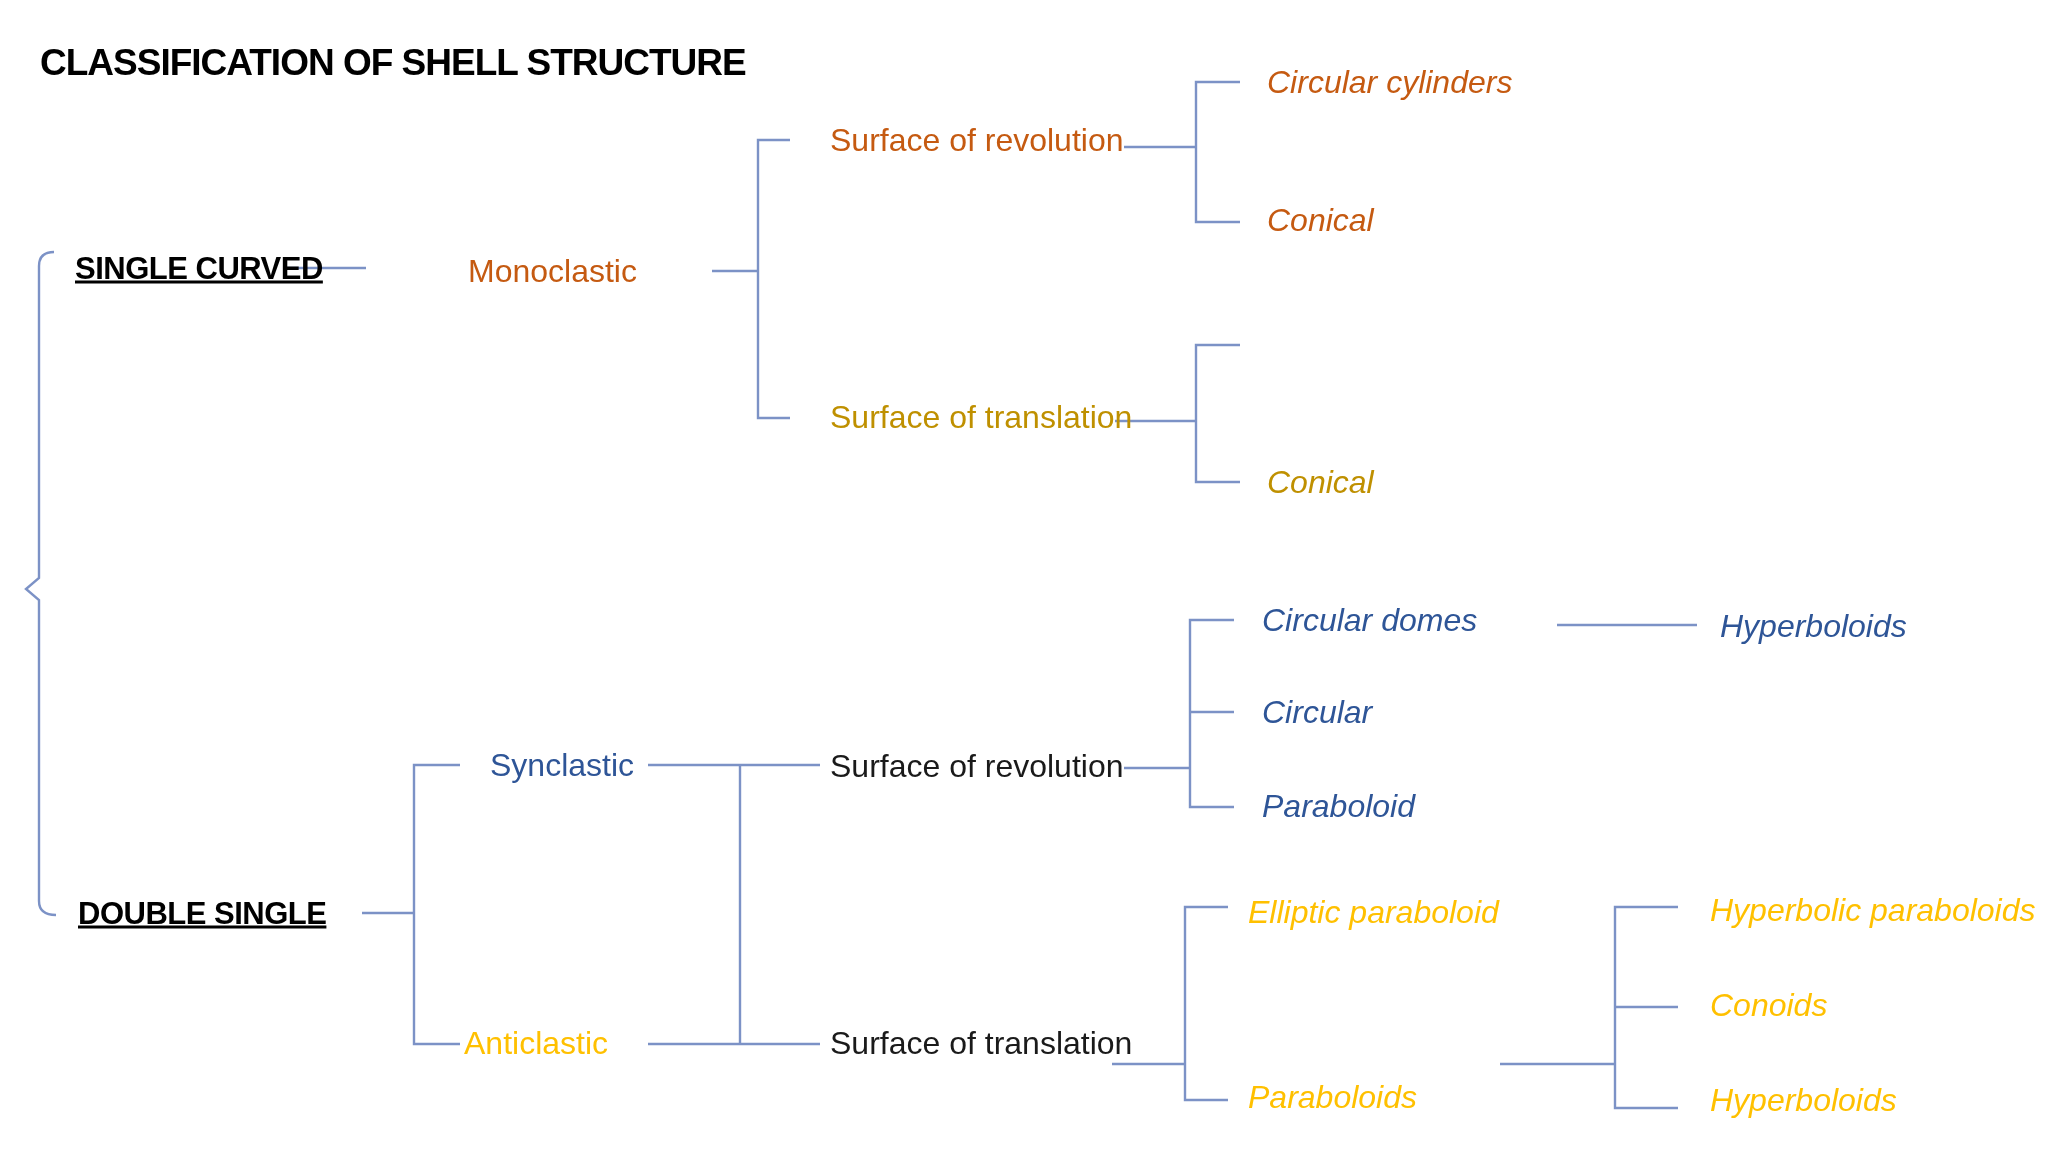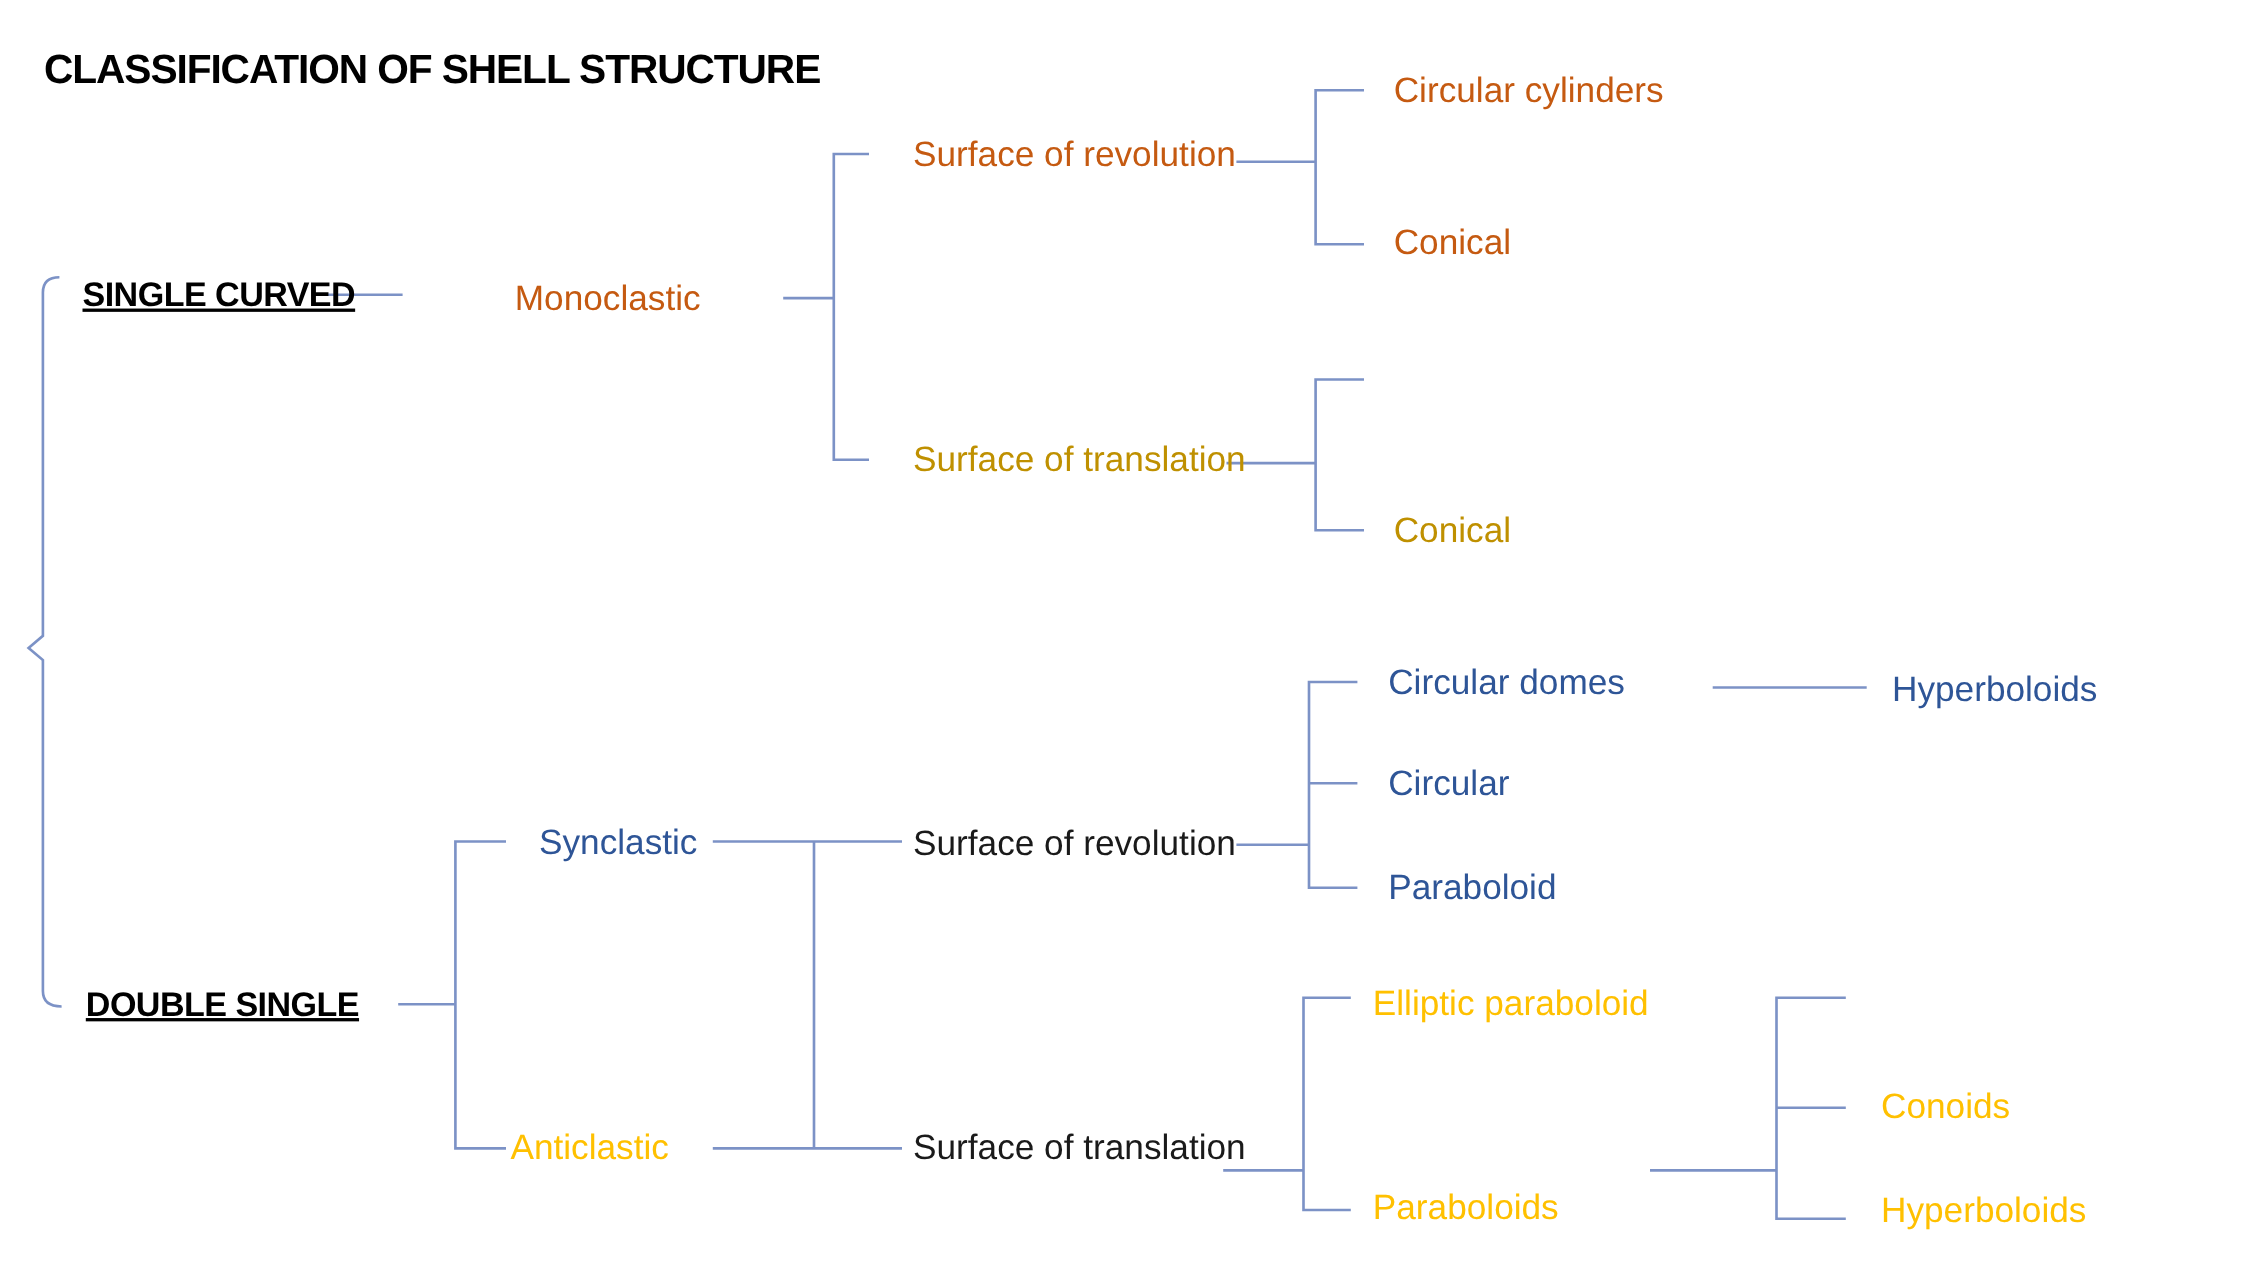--- a/index.html
+++ b/index.html
@@ -32,21 +32,21 @@
     font-size:31px;
     letter-spacing:-0.5px;
     color:#000000;
     text-decoration:underline;
   }
   .orange{color:var(--orange,#C55A11);}
   .gold{color:var(--gold,#BF9000);}
   .blue{color:var(--blue,#2E5597);}
   .yellow{color:var(--yellow,#FFC000);}
   .black{color:var(--text-black,#1a1a1a);}
-  .leaf{}
+  .leaf{font-style:italic;}
   svg path{stroke:var(--line,#7C92C6);stroke-width:2.4;fill:none;}
 </style>
 </head>
 <body>
 
 <div id="stage">
 
   <svg id="connectors" width="2048" height="1152" viewBox="0 0 2048 1152">
 
     <path d="M54 252 Q39 252 39 266 L39 578 L26 589 L39 600 L39 901 Q39 915 56 915"></path>
@@ -105,18 +105,19 @@
   <div class="label blue leaf" style="left:1262px;top:712px">Circular</div>
 
   <div class="label blue leaf" style="left:1262px;top:806px">Paraboloid</div>
 
   <div class="label black" style="left:830px;top:1043px">Surface of translation</div>
 
   <div class="label yellow leaf" style="left:1248px;top:912px">Elliptic paraboloid</div>
 
   <div class="label yellow leaf" style="left:1248px;top:1097px">Paraboloids</div>
 
+  <div class="label yellow leaf" style="left:1710px;top:910px">Hyperbolic paraboloids</div>
 
   <div class="label yellow leaf" style="left:1710px;top:1005px">Conoids</div>
 
   <div class="label yellow leaf" style="left:1710px;top:1100px">Hyperboloids</div>
 
 </div>
 
 </body></html>

